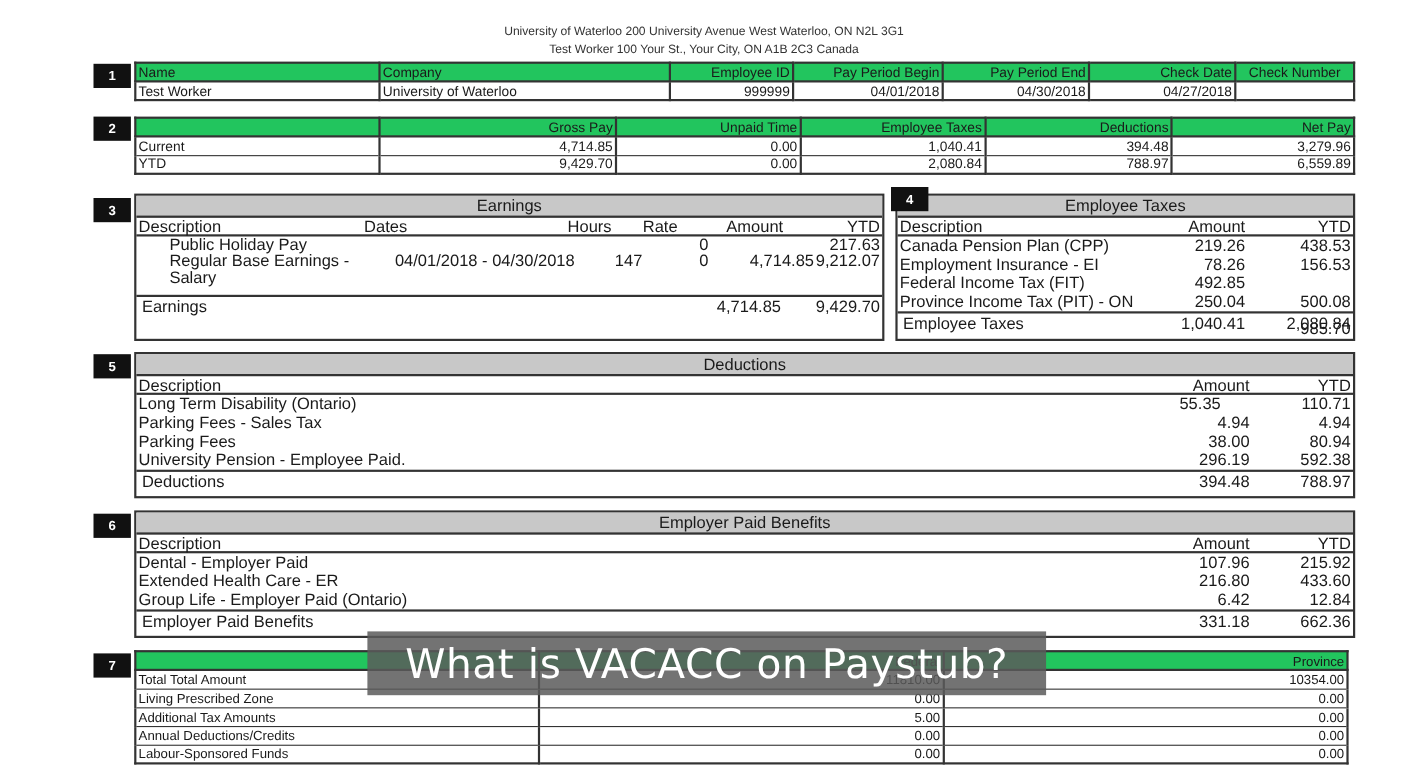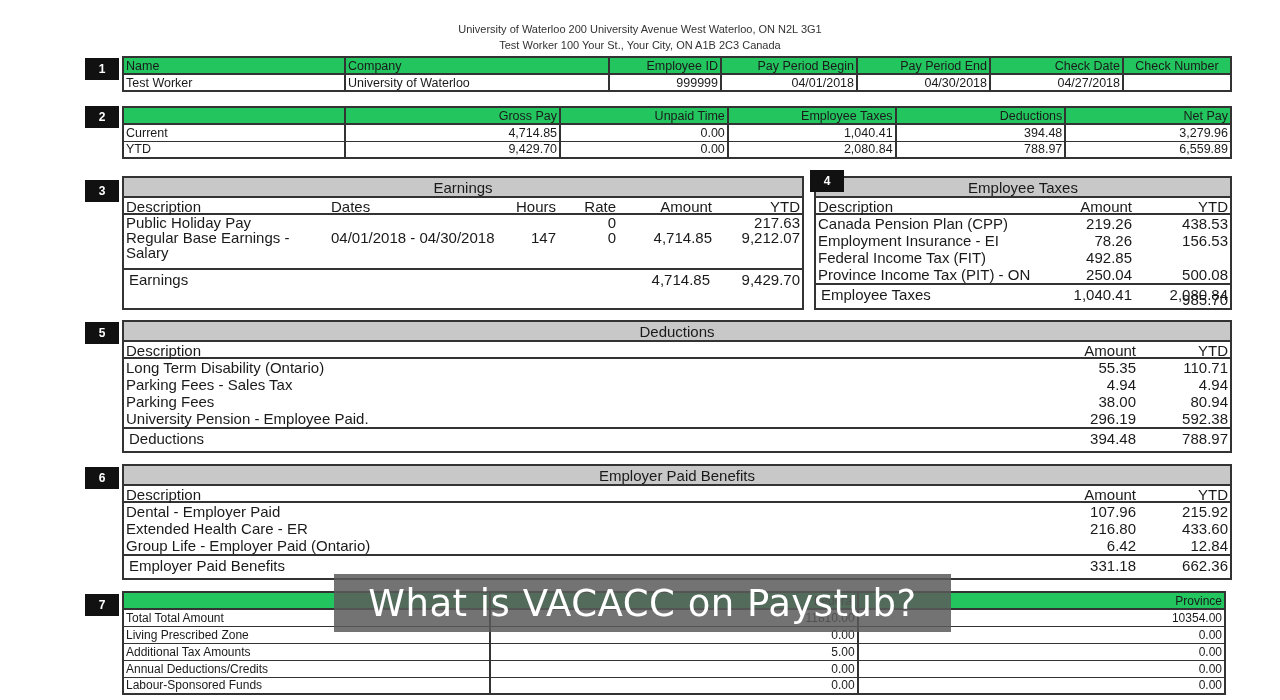--- a/index.html
+++ b/index.html
@@ -103,21 +103,21 @@
 <div class="box" style="left:122px;top:176px;width:682px;height:134px;">
   <div class="title">Earnings</div>
   <div class="line cols">
     <span style="width:205px;">Description</span>
     <span style="width:175px;">Dates</span>
     <span class="r" style="width:50px;">Hours</span>
     <span class="r" style="width:60px;">Rate</span>
     <span class="r" style="width:96px;">Amount</span>
     <span class="r fl">YTD</span>
   </div>
-  <div class="body" style="height:53px;line-height:15px;">
+  <div class="body" style="height:53px;line-height:15px;padding-left:28px;">
     <div class="line" style="height:15px;line-height:15px;">
       <span style="width:205px;">Public Holiday Pay</span>
       <span style="width:175px;"></span>
       <span class="r" style="width:50px;"></span>
       <span class="r" style="width:60px;">0</span>
       <span class="r" style="width:96px;"></span>
       <span class="r fl">217.63</span>
     </div>
     <div class="line" style="height:15px;line-height:15px;">
       <span style="width:205px;">Regular Base Earnings - Salary</span>
@@ -174,21 +174,21 @@
 <div class="box" style="left:122px;top:320px;width:1110px;height:133px;">
   <div class="title">Deductions</div>
   <div class="line cols">
     <span class="fl">Description</span>
     <span class="r" style="width:90px;">Amount</span>
     <span class="r" style="width:92px;">YTD</span>
   </div>
   <div class="body">
     <div class="line">
         <span class="fl">Long Term Disability (Ontario)</span>
-        <span class="r" style="width:90px;">55.35</span>
+        <span class="r" style="width:90px;text-align:center;">55.35</span>
         <span class="r" style="width:92px;">110.71</span>
       </div>
     <div class="line">
         <span class="fl">Parking Fees - Sales Tax</span>
         <span class="r" style="width:90px;">4.94</span>
         <span class="r" style="width:92px;">4.94</span>
       </div>
     <div class="line">
         <span class="fl">Parking Fees</span>
         <span class="r" style="width:90px;">38.00</span>

